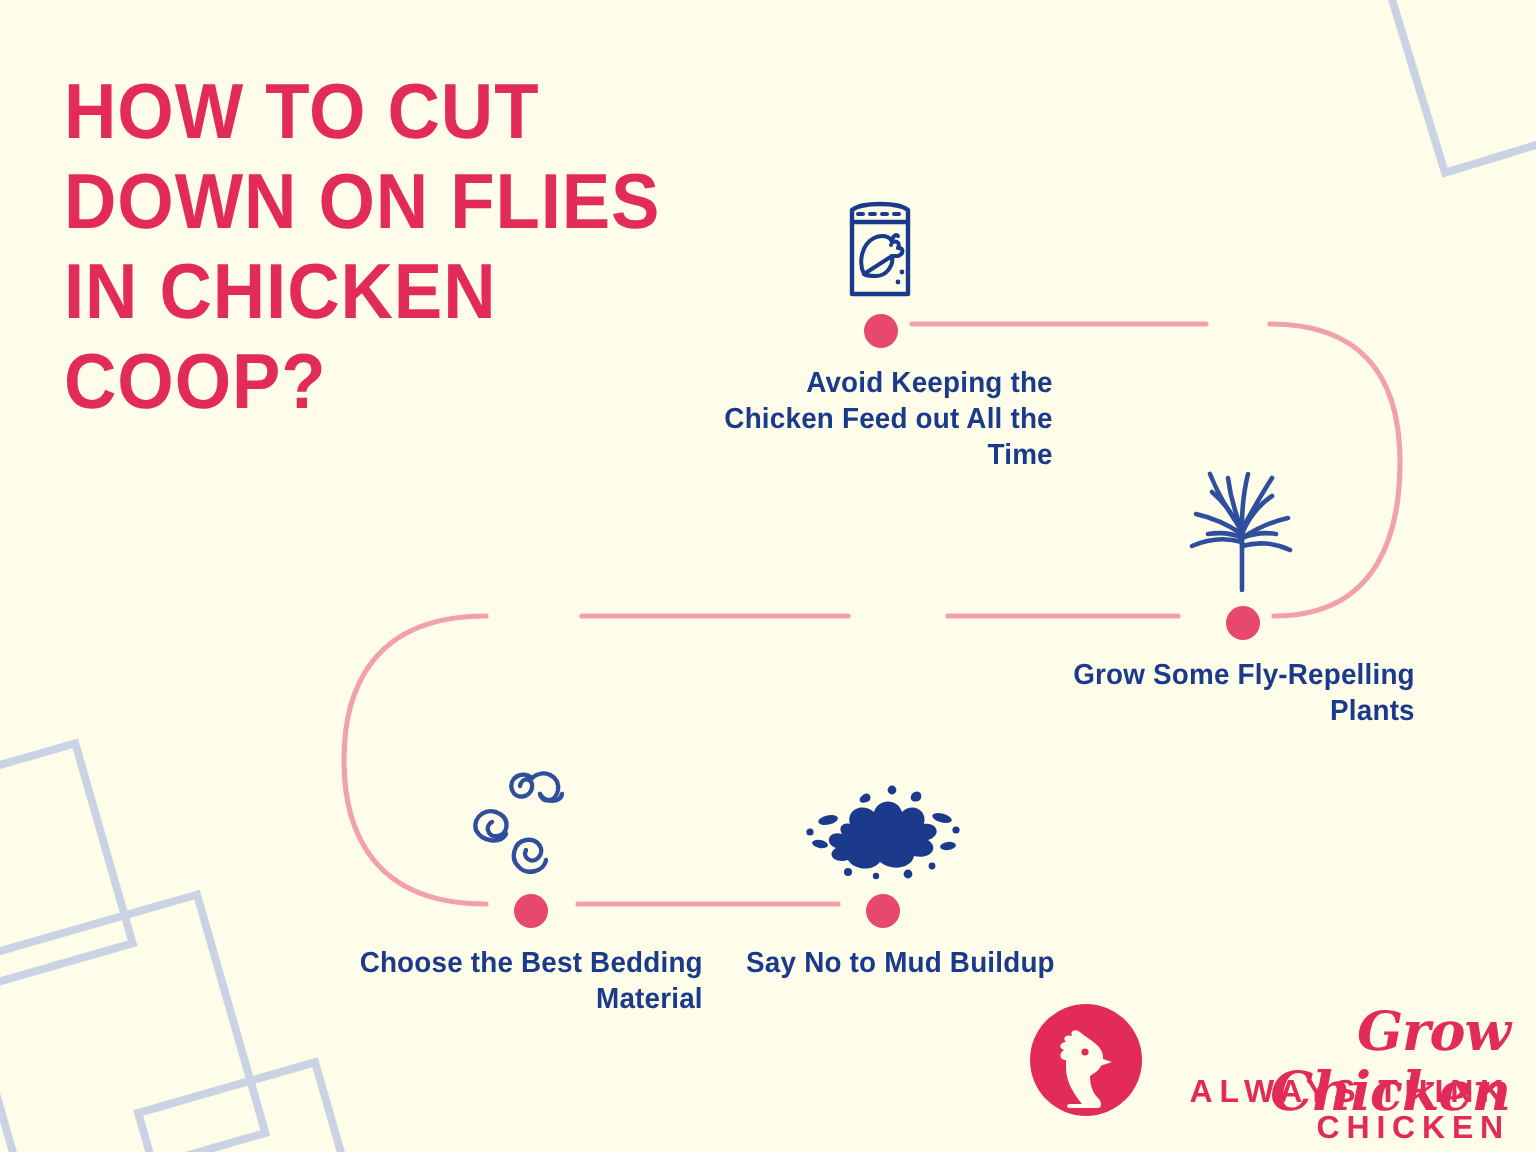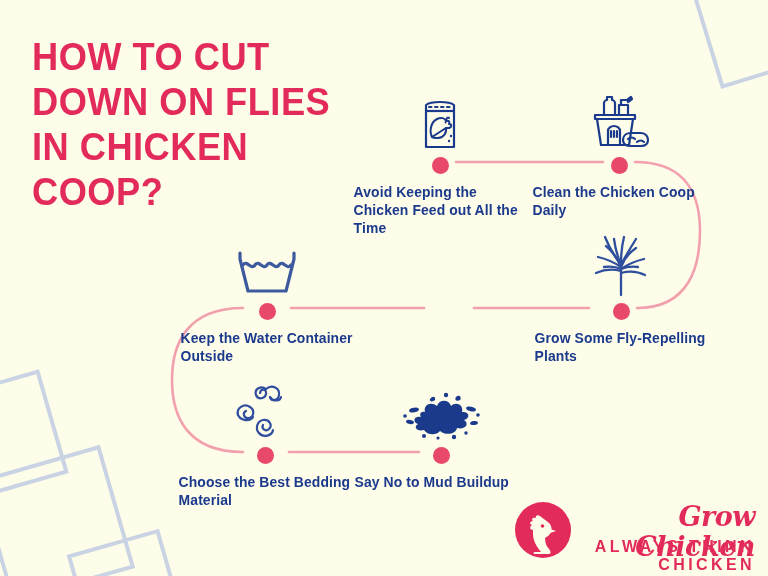--- a/index.html
+++ b/index.html
@@ -68,21 +68,21 @@
     position: absolute;
     left: 0; top: 0;
     width: 768px; height: 576px;
     pointer-events: none;
   }
 
   
   .step {
     position: absolute;
     width: 180px;
-    text-align: left;
+    text-align: right;
     transform: translateX(-50%);
   }
   .step .icon-wrap {
     height: 62px;
     display: flex;
     align-items: flex-end;
     justify-content: center;
     margin-bottom: 6px;
   }
   .step .dot {
@@ -189,58 +189,21 @@
         </g>
         <circle cx="29.5" cy="27.5" r="1" fill="#1b3a8c"></circle>
         <circle cx="35" cy="41" r="1.2" fill="#1b3a8c"></circle>
         <circle cx="33" cy="46" r="1.2" fill="#1b3a8c"></circle>
       </svg>
     </div>
     <div class="dot"></div>
     <div class="label">Avoid Keeping the Chicken Feed out All the Time</div>
   </div>
 
-  <div class="step" style="left:619px; top:89px;">
-    <div class="icon-wrap">
-      <svg width="64" height="58" viewBox="0 0 64 58">
-        <g fill="none" stroke="#1b3a8c" stroke-width="2.2" stroke-linejoin="round" stroke-linecap="round">
-
-          <path d="M10 26 L14 52 L42 52 L46 26 Z"></path>
-          <path d="M8 22 L48 22 L48 26 L8 26 Z"></path>
-
-          <path d="M17 22 L17 10 C17 8 19 7 20 7 L20 4 L25 4 L25 7 C26 7 28 8 28 10 L28 22"></path>
-
-          <path d="M32 22 L32 12 L41 12 L41 22"></path>
-          <path d="M34 12 L34 7 L40 7"></path>
-          <path d="M40 7 L44 4 L45 6 L41 9"></path>
-
-          <path d="M21 52 L21 38 C21 35 24 33 27 33 C30 33 33 35 33 38 L33 52"></path>
-          <path d="M24 38 L24 44 M27 38 L27 44 M30 38 L30 44"></path>
-
-          <path d="M44 40 C38 40 36 44 36 47 C36 50 38 53 44 53 L54 53 C59 53 61 50 61 47 C61 44 59 40 54 40 Z"></path>
-          <path d="M41 46 C43 44 46 44 48 46 M50 49 C52 47 55 47 57 49"></path>
-        </g>
-      </svg>
-    </div>
-    <div class="dot"></div>
-    <div class="label">Clean the Chicken Coop Daily</div>
-  </div>
-
-  <div class="step" style="left:267px; top:235px;">
-    <div class="icon-wrap">
-      <svg width="66" height="52" viewBox="0 0 66 52">
-        <g fill="none" stroke="#3d5a9e" stroke-width="3.2" stroke-linejoin="round" stroke-linecap="round">
-          <path d="M6 8 L6 14 L14 46 L52 46 L60 14 L60 8"></path>
-          <path d="M9 20 C13 14 17 26 21 20 C25 14 29 26 33 20 C37 14 41 26 45 20 C49 14 53 26 57 20"></path>
-        </g>
-      </svg>
-    </div>
-    <div class="dot"></div>
-    <div class="label">Keep the Water Container Outside</div>
-  </div>
+
 
 
   <div class="step" style="left:621px; top:235px;">
     <div class="icon-wrap">
       <svg width="60" height="62" viewBox="0 0 60 62">
         <g fill="none" stroke="#2f4e9e" stroke-width="2.3" stroke-linecap="round">
           <path d="M30 60 L30 26"></path>
           <path d="M30 30 C24 22 18 12 14 2"></path>
           <path d="M30 30 C26 20 24 12 23 4"></path>
           <path d="M30 28 C30 18 31 10 33 2"></path>

